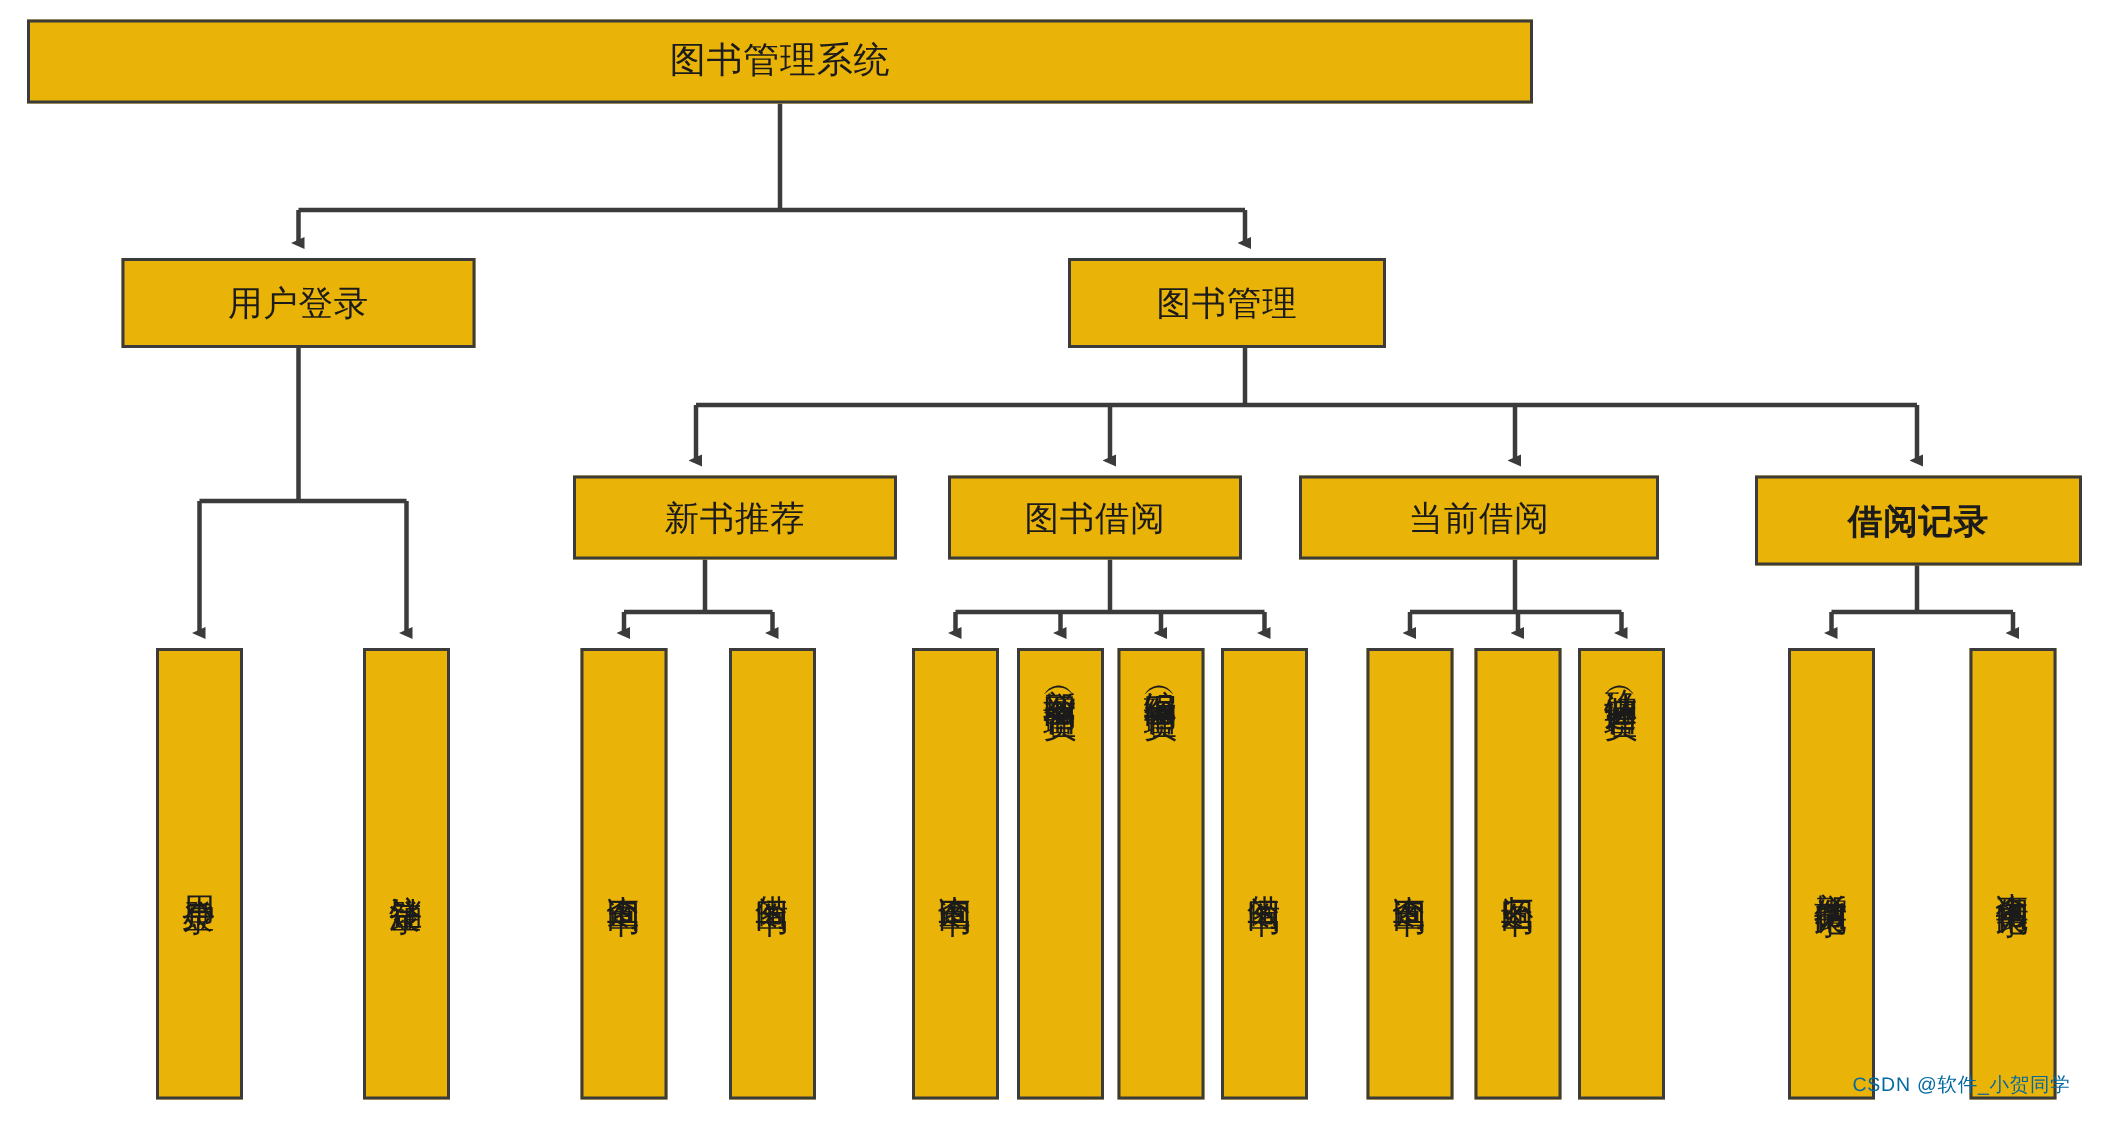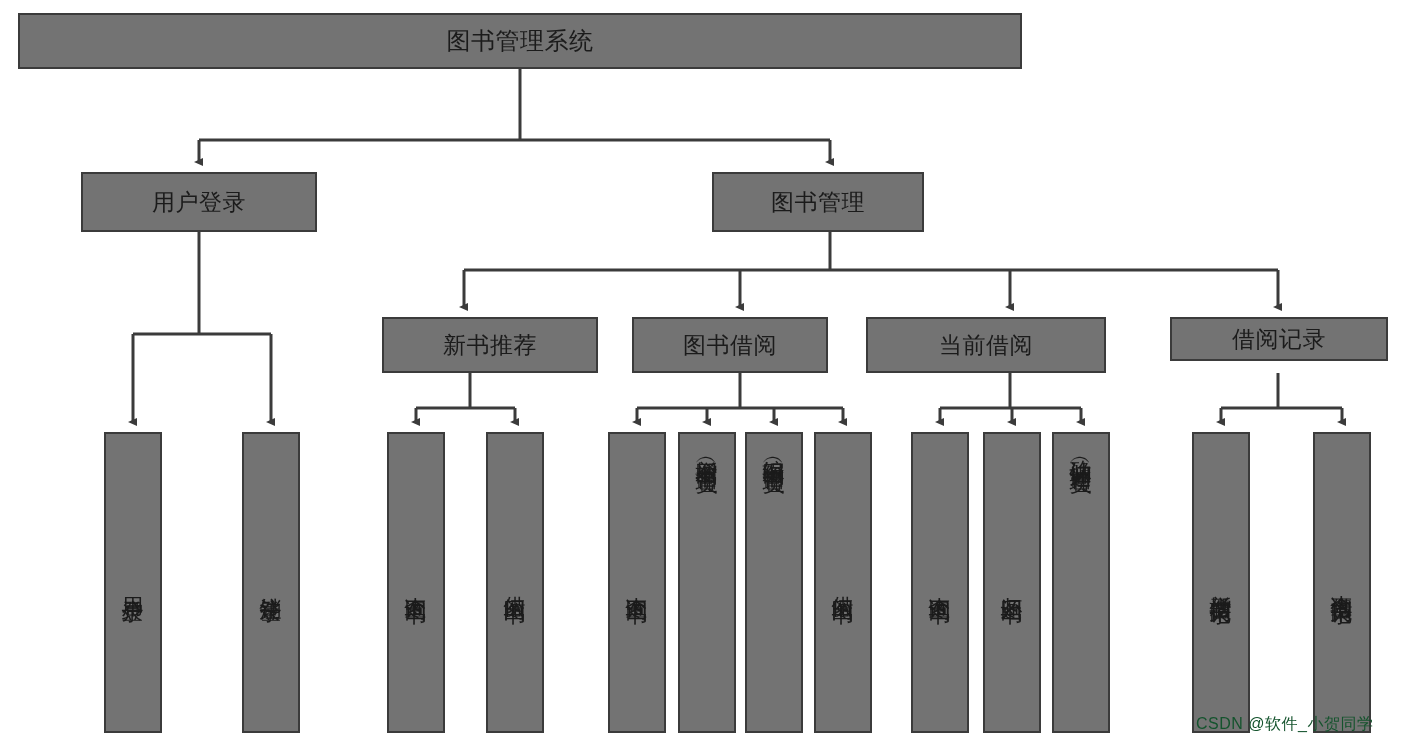--- a/index.html
+++ b/index.html
@@ -22,21 +22,21 @@
     left: 0;
     top: 0;
     width: 1405px;
     height: 747px;
     pointer-events: none;
   }
   .node {
     position: absolute;
     box-sizing: border-box;
     border: 2px solid #3b3b3b;
-    background: #737373;
+    background: #eab308;
     display: flex;
     align-items: center;
     justify-content: center;
     color: #1b1b1b;
   }
   .node .label {
     display: block;
     text-align: center;
     line-height: 1.26;
     letter-spacing: 0.5px;
@@ -62,24 +62,25 @@
     line-height: 1.05;
     letter-spacing: 2px;
     white-space: nowrap;
   }
   .node.vert.centered {
     align-items: center;
     padding-top: 0;
   }
   .watermark {
     position: absolute;
-    color: #14532d;
-    font-size: 16px;
+    color: #0369a1;
+    font-size: 13px;
     white-space: nowrap;
     letter-spacing: 0.5px;
+    margin-left: 39px;
   }
 </style>
 </head>
 <body>
 
 <div id="canvas">
 
   <svg class="connectors" viewBox="0 0 1405 747" xmlns="http://www.w3.org/2000/svg">
     <defs>
       <marker id="arrow" markerWidth="10" markerHeight="10" refX="5" refY="5" orient="auto" markerUnits="userSpaceOnUse">
@@ -143,21 +144,21 @@
 
   <div class="node horiz" style="left:382px; top:317px; width:216px; height:56px;">
     <span class="label">新书推荐</span>
   </div>
   <div class="node horiz" style="left:632px; top:317px; width:196px; height:56px;">
     <span class="label">图书借阅</span>
   </div>
   <div class="node horiz" style="left:866px; top:317px; width:240px; height:56px;">
     <span class="label">当前借阅</span>
   </div>
-  <div class="node horiz" style="left:1170px; top:317px; width:218px; height:44px;">
+  <div class="node horiz" style="left:1170px; top:317px; width:218px; height:60px;font-weight:bold;">
     <span class="label">借阅记录</span>
   </div>
 
   <div class="node vert centered" style="left:104px; top:432px; width:58px; height:301px;">
     <span class="label">用户登录</span>
   </div>
   <div class="node vert centered" style="left:242px; top:432px; width:58px; height:301px;">
     <span class="label">注销登录</span>
   </div>
   <div class="node vert centered" style="left:387px; top:432px; width:58px; height:301px;">

